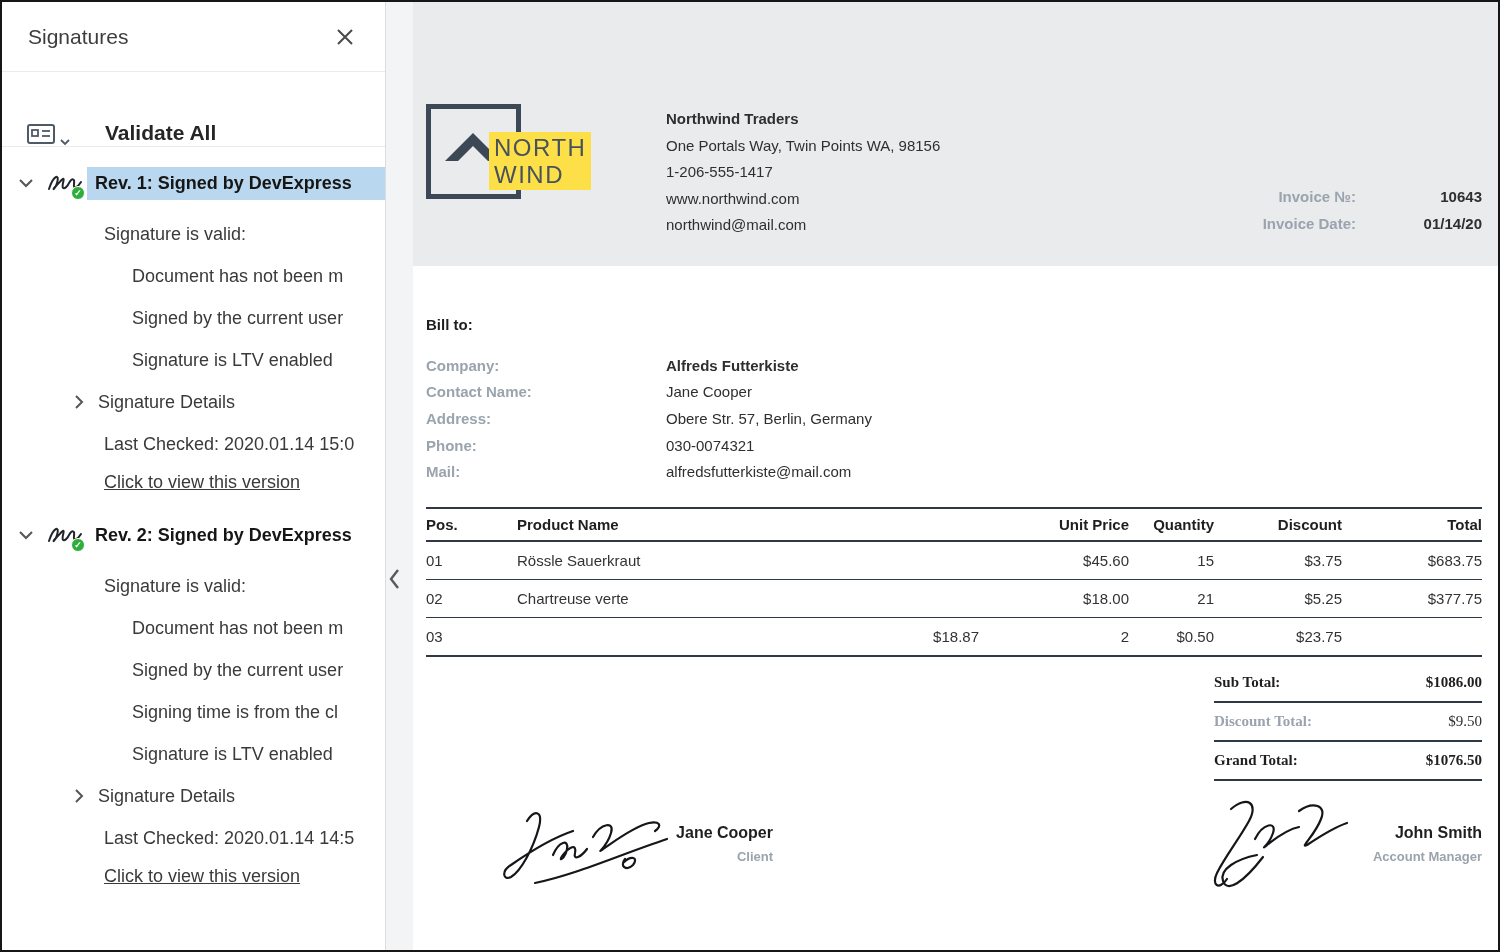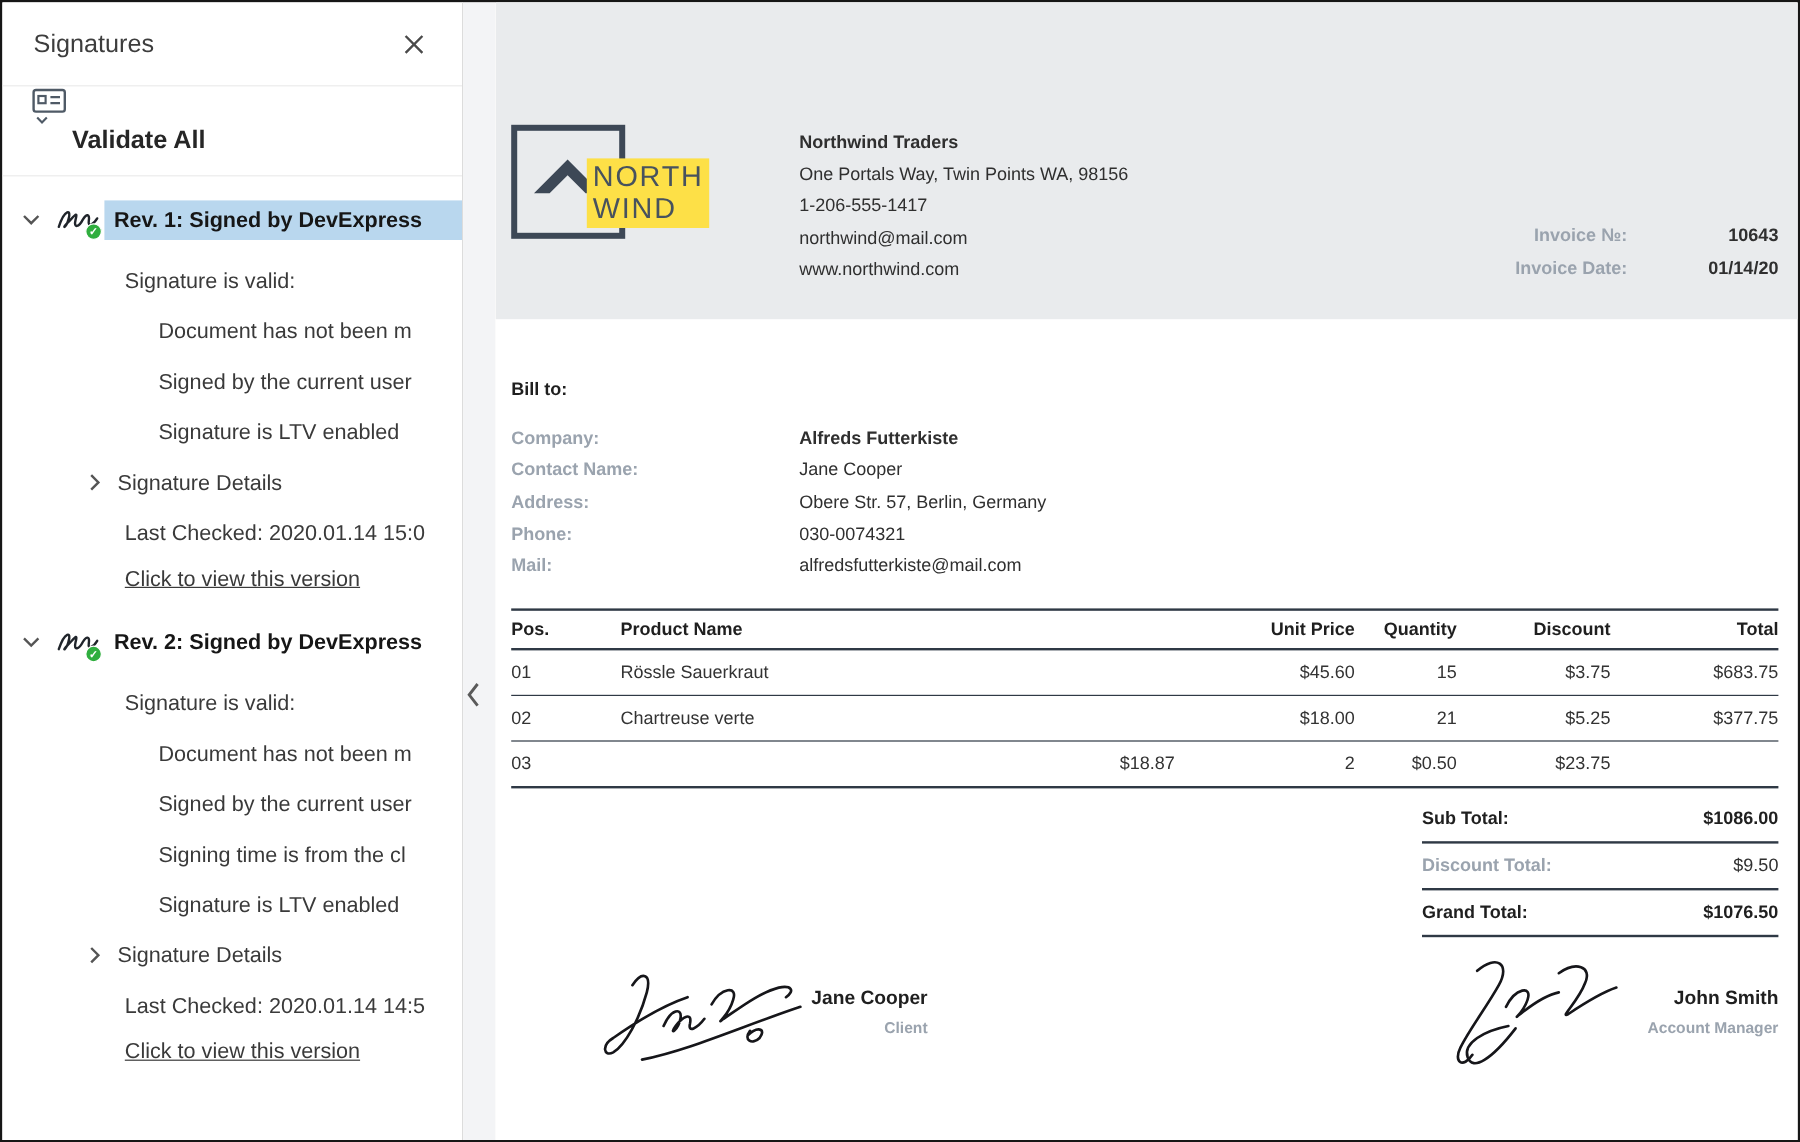--- a/index.html
+++ b/index.html
@@ -20,22 +20,22 @@
     overflow:hidden; color:#3a3a3a; position:relative;
   }
   .panel-header {
     height:70px; display:flex; align-items:center; justify-content:space-between;
     padding:0 26px; border-bottom:1px solid #ebebeb;
   }
   .panel-title { font-size:21px; font-weight:400; color:#3d3d3d; }
   .close-btn { background:none; border:none; padding:4px; cursor:pointer; line-height:0; }
 
   .validate-row {
-    height:75px; display:flex; align-items:flex-start;
-    padding:0 24px; border-bottom:1px solid #ebebeb;flex-direction:column;
+    height:75px; display:flex; align-items:flex-end;
+    padding:0 24px; border-bottom:1px solid #ebebeb;
   }
   .validate-icon { line-height:0; }
   .validate-caret { line-height:0; margin-left:3px; }
   .validate-label {
     background:none; border:none; cursor:pointer;
     margin-left:28px; font-size:21px; font-weight:700; color:#262626;
     font-family:"Liberation Sans", sans-serif;
   }
 
   .revision { padding-top:16px; }
@@ -112,21 +112,21 @@
     align-items:center;
   }
   .thead {
     border-top:2px solid #2f3945; border-bottom:2px solid #2f3945;
     padding:7px 0; font-weight:700; color:#1f1f1f;
   }
   .trow { padding:10px 0; border-bottom:1px solid #2f3945; }
   .trow:last-child { border-bottom:2px solid #2f3945; }
   .c-r { text-align:right; }
 
-  .totals { position:absolute; left:772px; right:16px; top:662px; }
+  .totals { position:absolute; left:801px; right:16px; top:662px;font-family:Liberation Serif, serif; }
   .total-row {
     display:flex; justify-content:space-between; align-items:center;
     height:39px; border-bottom:2px solid #2f3945;
   }
   .total-label { font-weight:700; color:#1f1f1f; }
   .total-value { font-weight:700; color:#1f1f1f; }
   .total-row.muted .total-label { color:#9aa3ae; }
   .total-row.muted .total-value { font-weight:400; color:#2f2f2f; }
 
   .handsig { position:absolute; line-height:0; }
@@ -256,22 +256,22 @@
         <div class="logo-text">
           <div>NORTH</div>
           <div>WIND</div>
         </div>
       </div>
 
       <div class="company-info">
         <div class="company-name">Northwind Traders</div>
         <div>One Portals Way, Twin Points WA, 98156</div>
         <div>1-206-555-1417</div>
+        <div>www.northwind.com</div>
         <div>northwind@mail.com</div>
-        <div>www.northwind.com</div>
       </div>
 
 
       <div class="invoice-meta">
         <div class="meta-row">
           <span class="meta-label">Invoice №:</span>
           <span class="meta-value">10643</span>
         </div>
         <div class="meta-row">
           <span class="meta-label">Invoice Date:</span>

